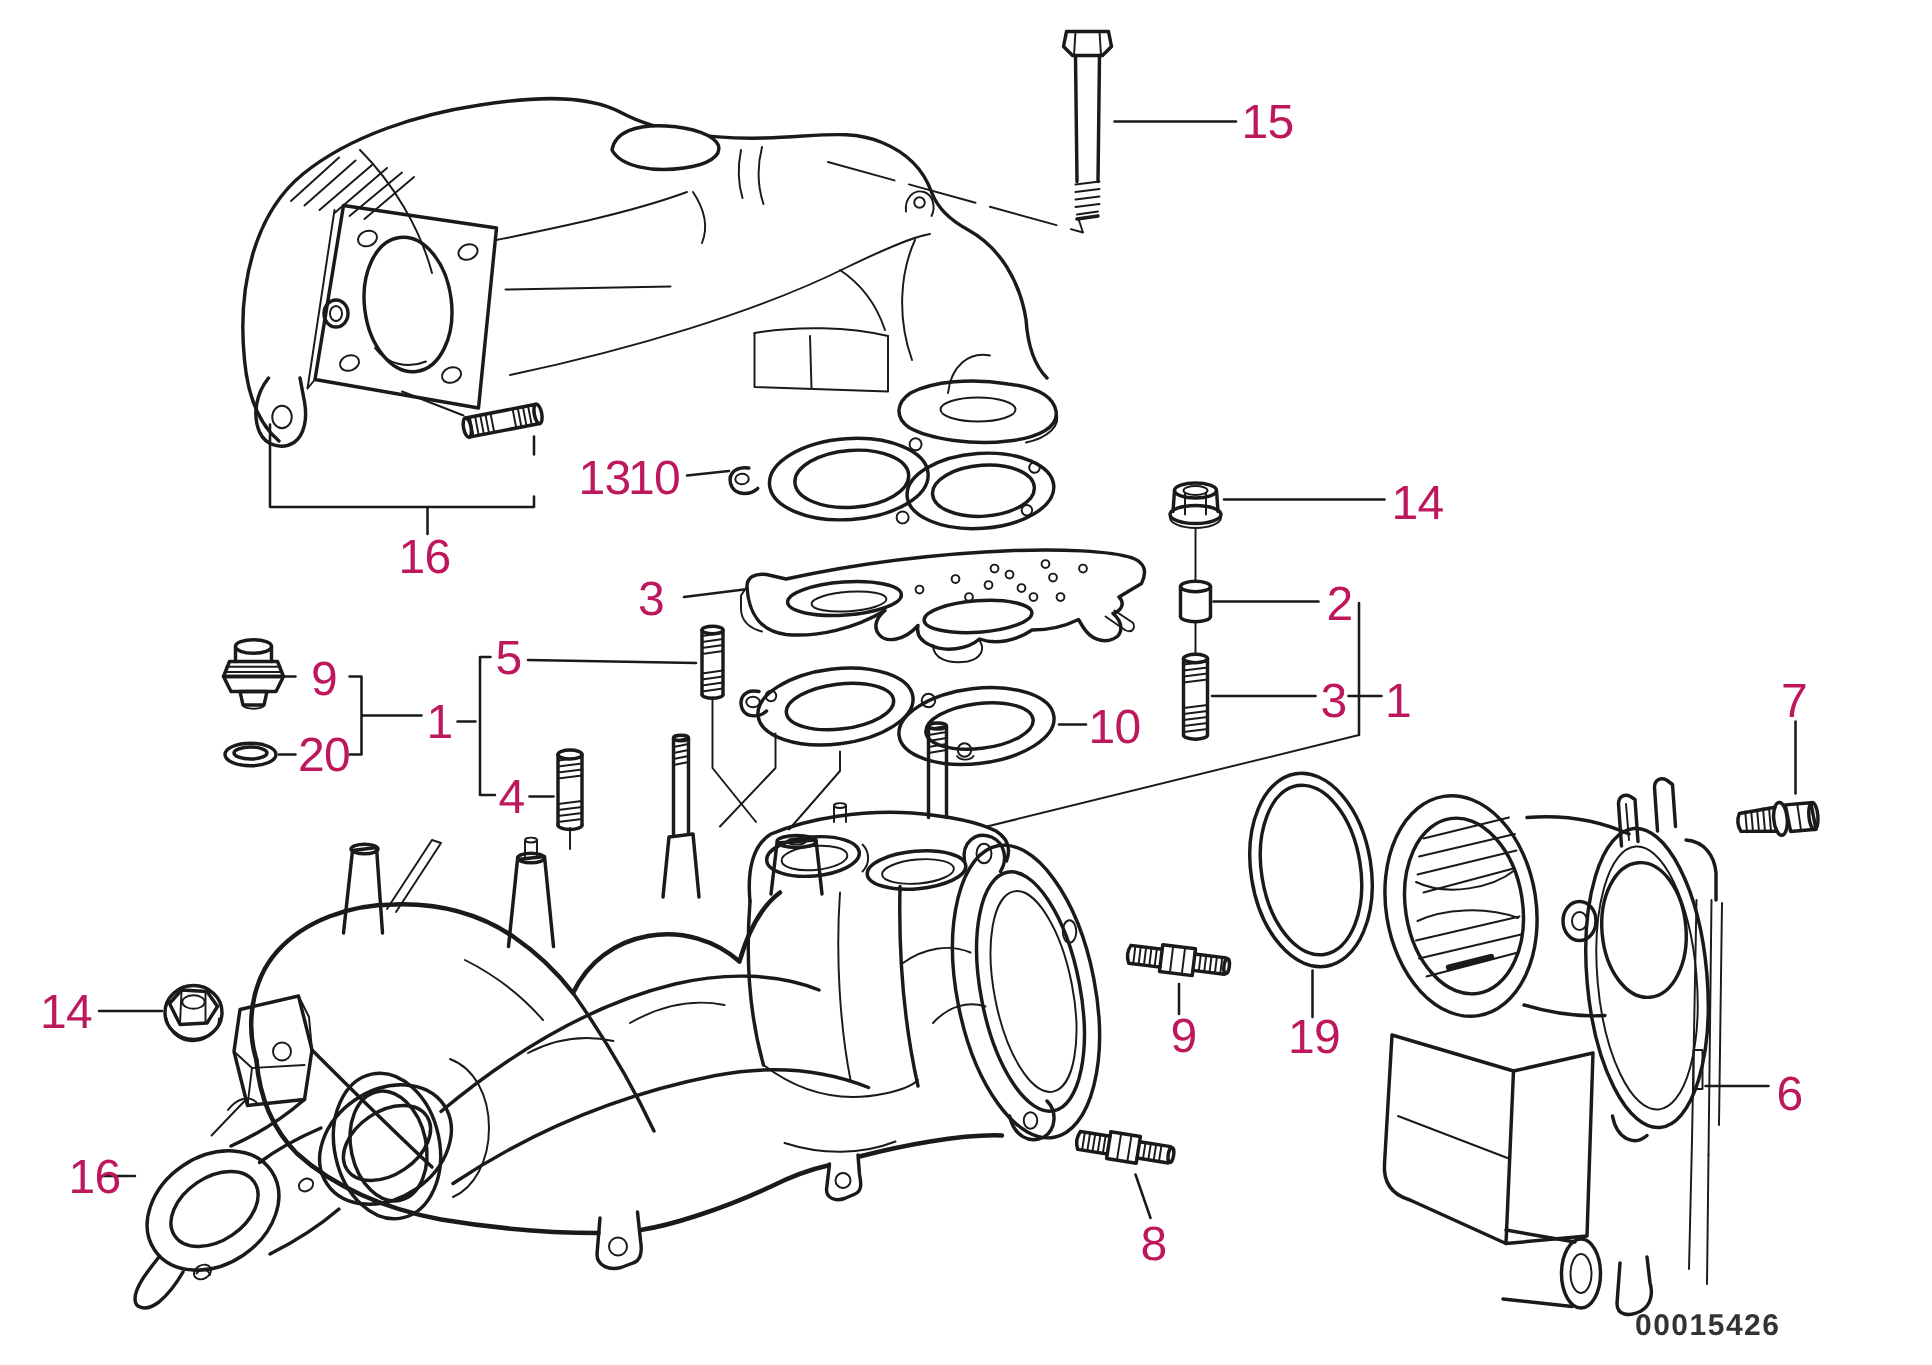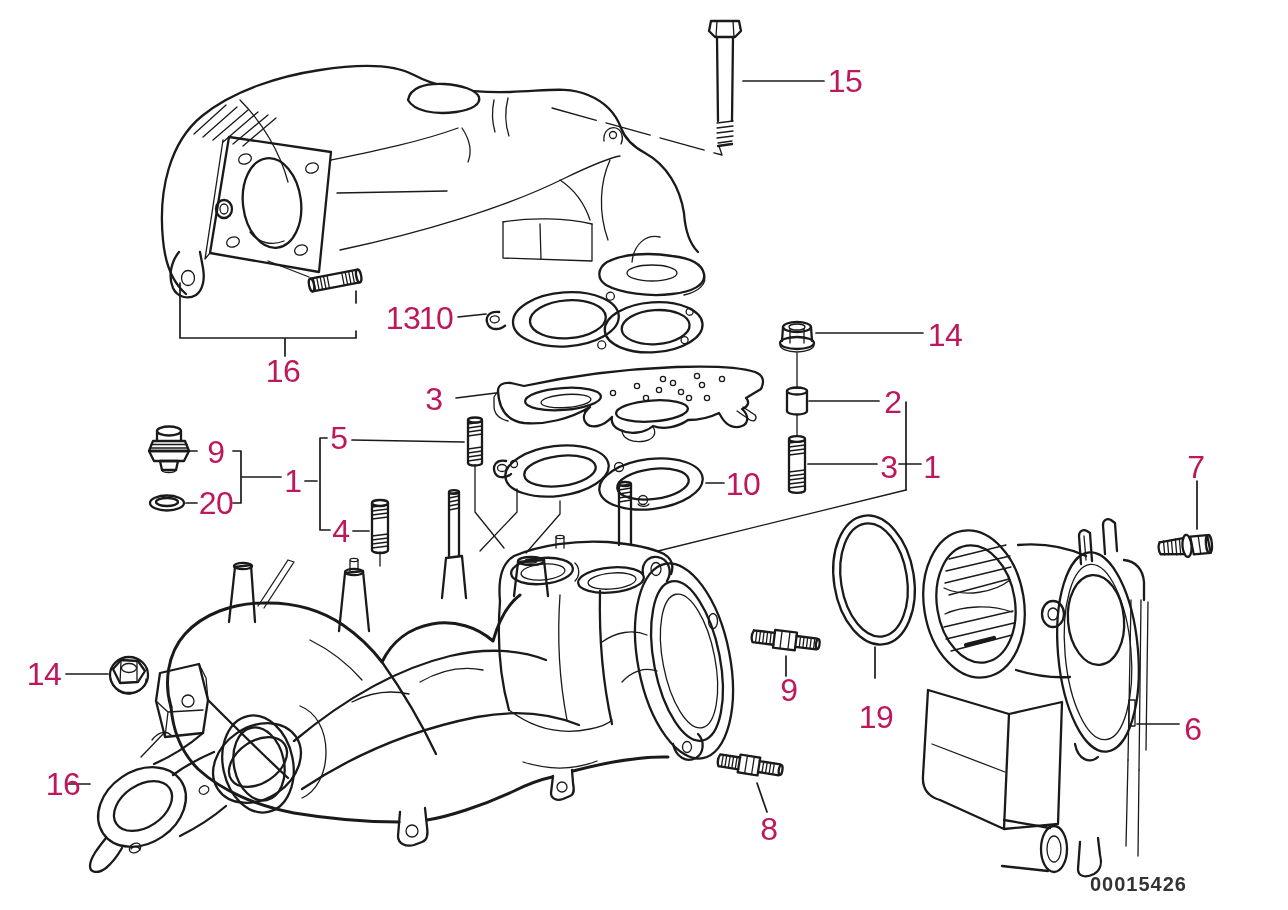--- a/index.html
+++ b/index.html
@@ -405,21 +405,21 @@
       <div class="callout" style="left: 216px; top: 452px;">9</div>
       <div class="callout" style="left: 889px; top: 467px;">3</div>
       <div class="callout" style="left: 932px; top: 467px;">1</div>
       <div class="callout" style="left: 1196px; top: 467px;">7</div>
       <div class="callout" style="left: 293px; top: 481px;">1</div>
       <div class="callout" style="left: 743px; top: 484px;">10</div>
       <div class="callout" style="left: 216px; top: 503px;">20</div>
       <div class="callout" style="left: 341px; top: 531px;">4</div>
       <div class="callout" style="left: 44px; top: 674px;">14</div>
       <div class="callout" style="left: 789px; top: 690px;">9</div>
-      <div class="callout" style="left: 876px; top: 717px;">19</div>
+      <div class="callout" style="left: 876px; top: 691px;">19</div>
       <div class="callout" style="left: 1193px; top: 729px;">6</div>
       <div class="callout" style="left: 45px; top: 784px; margin-left: 18px;">16</div>
       <div class="callout" style="left: 769px; top: 829px;">8</div>
     </div>
 
 <div class="drawing-number">00015426</div>
 
 </div>
 
 </body></html>

